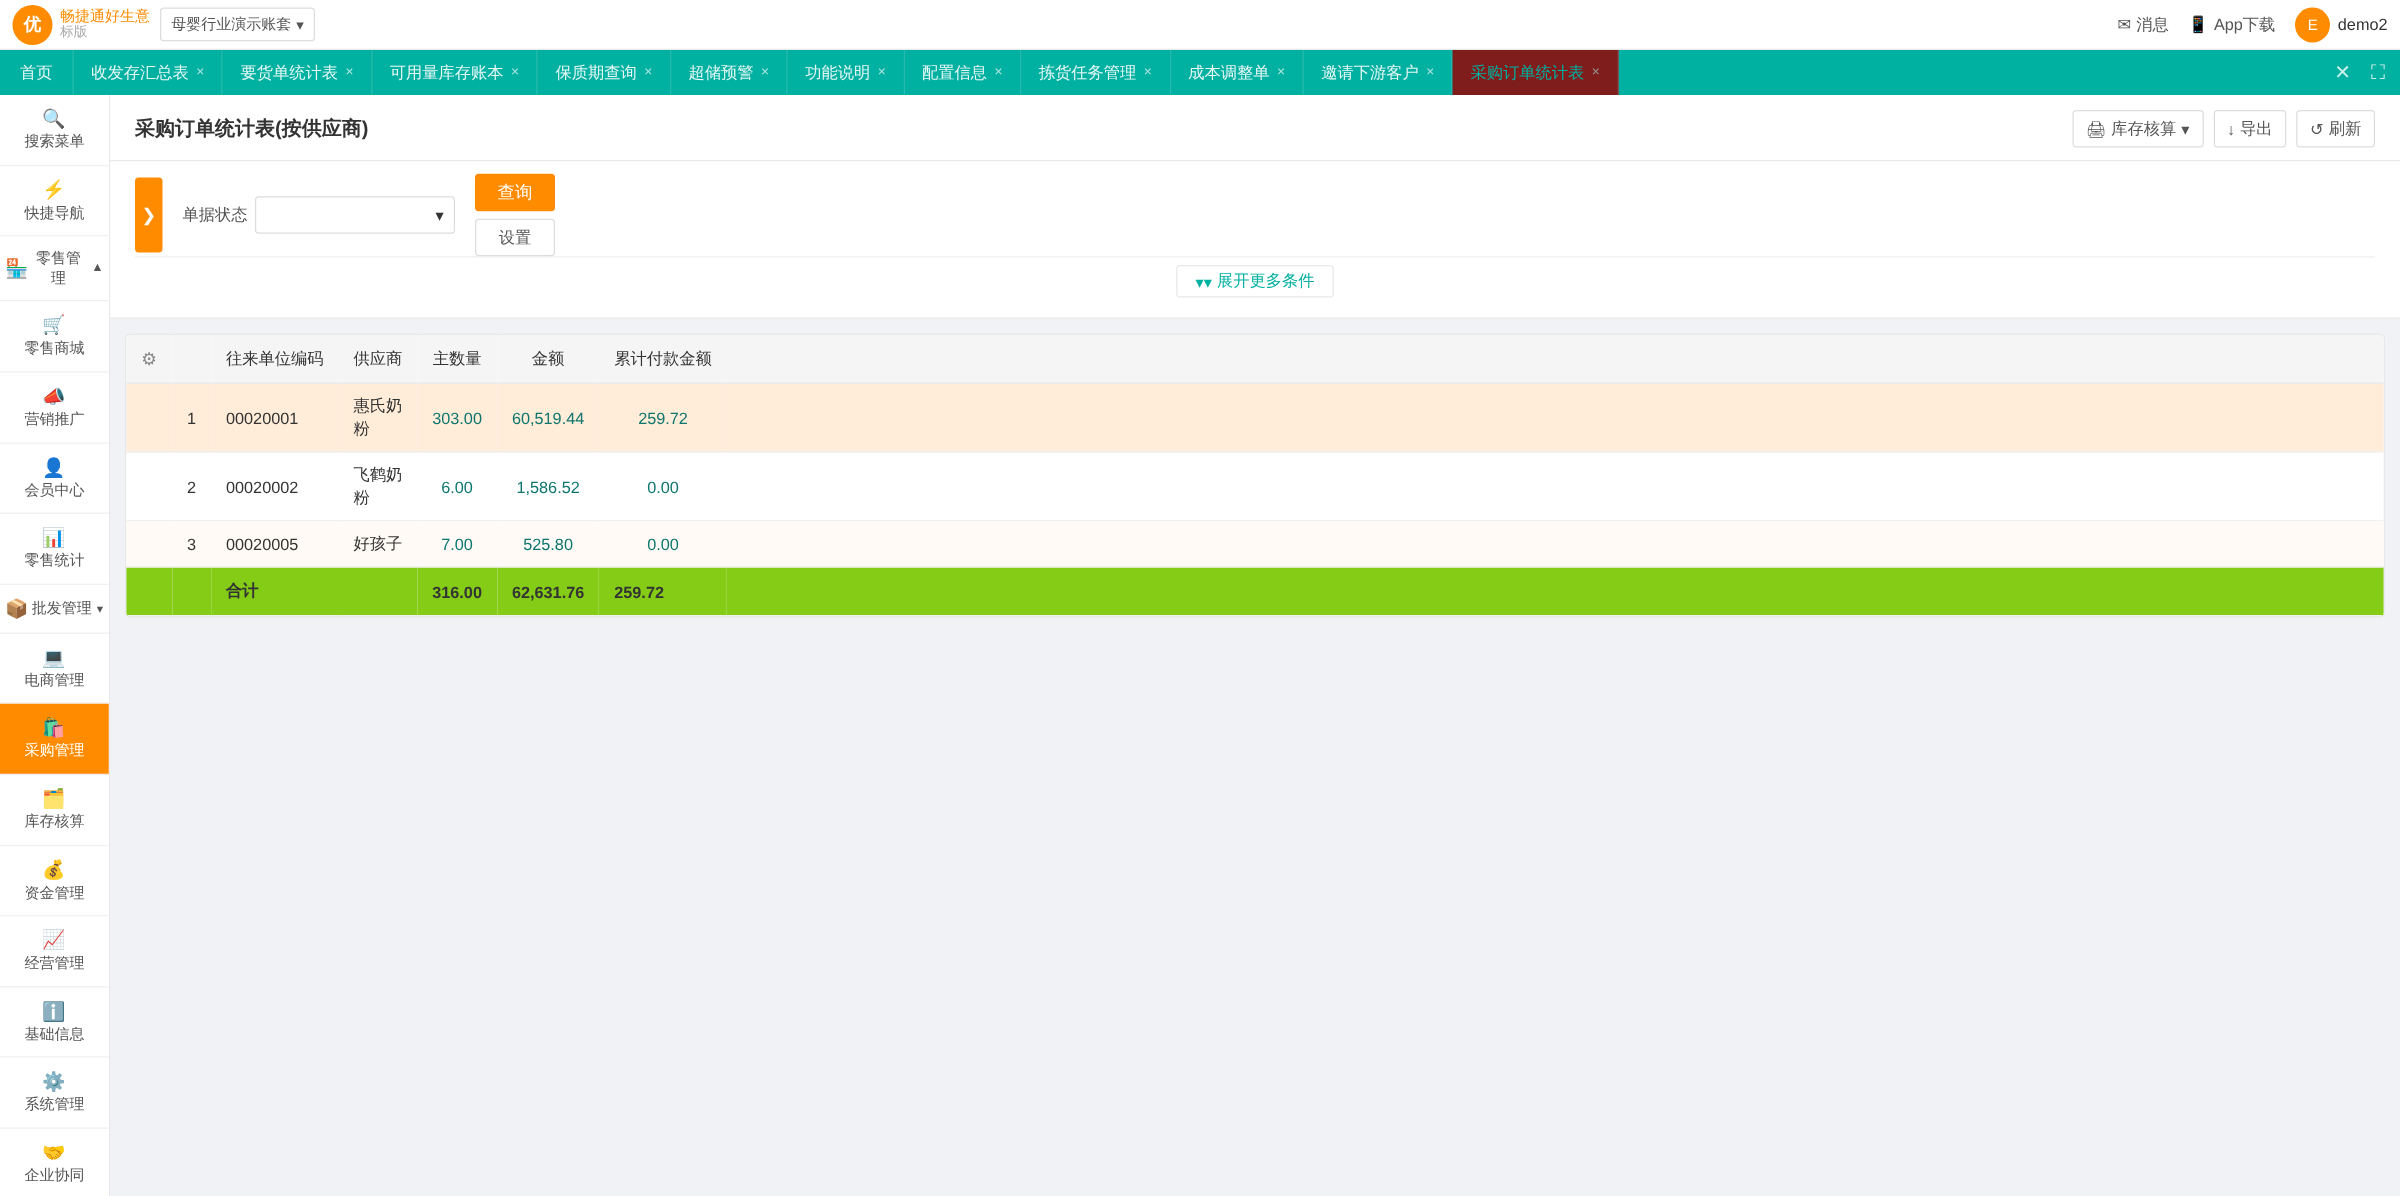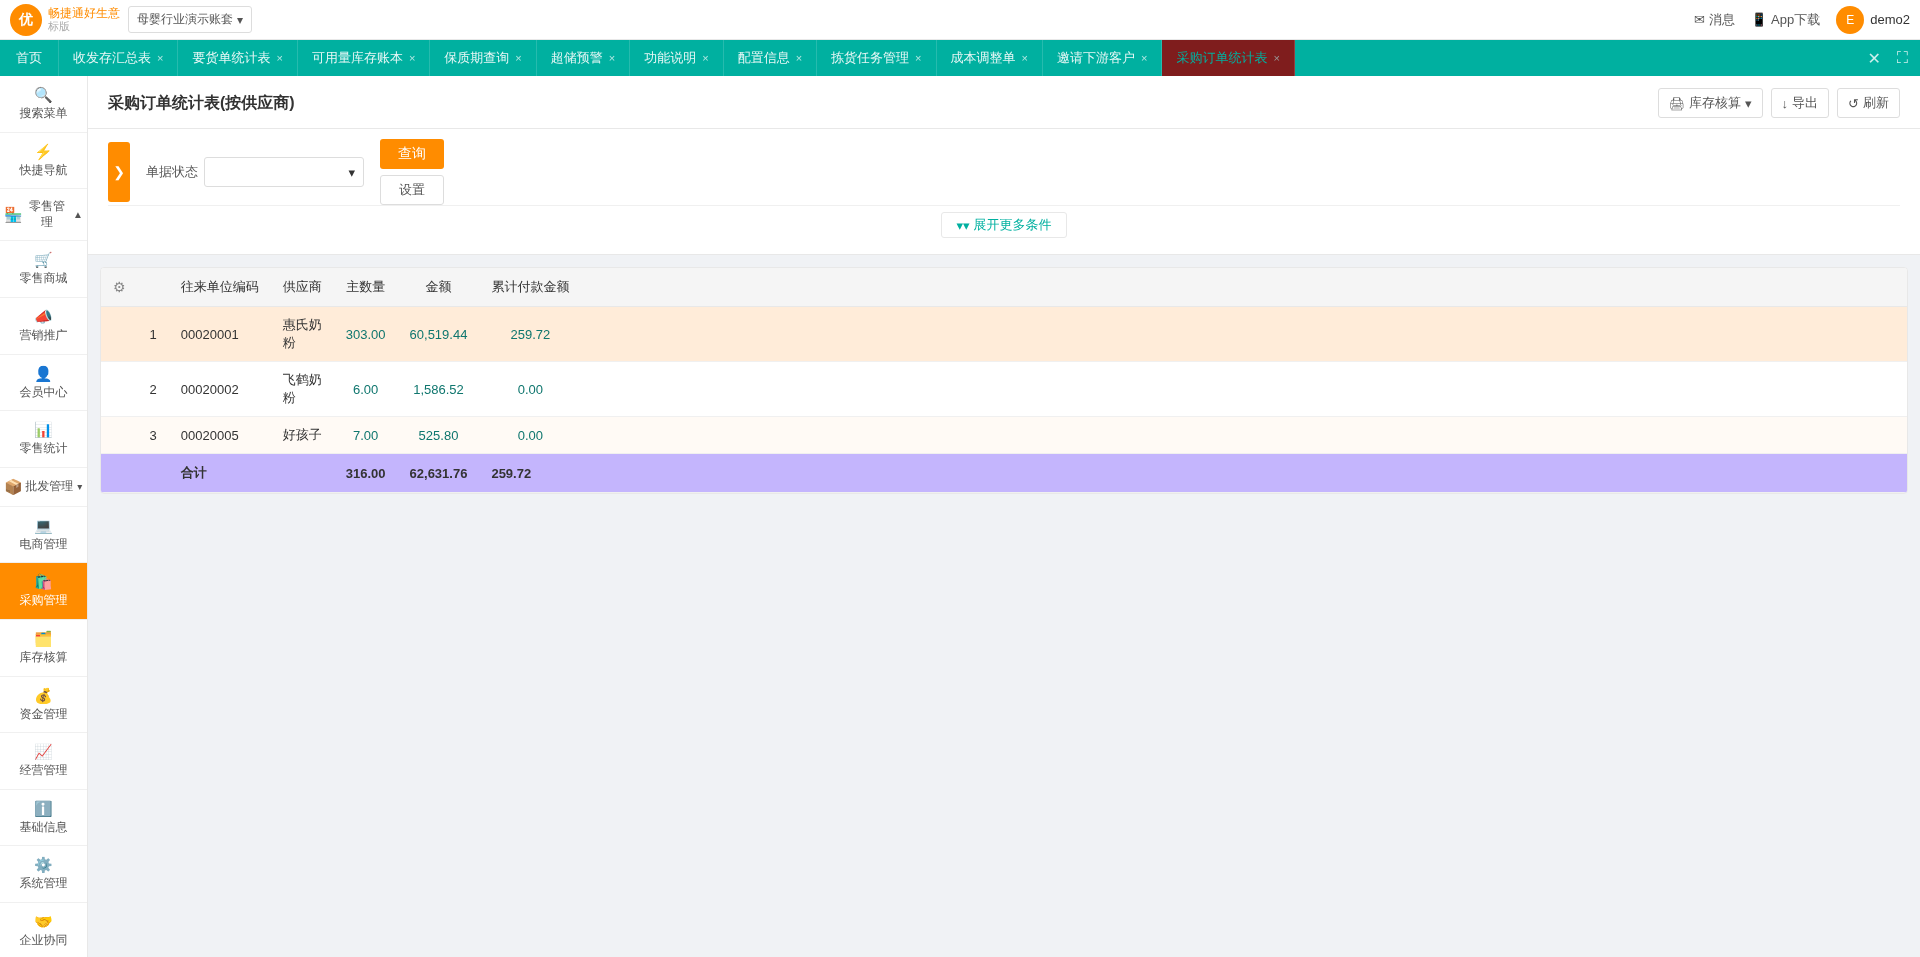--- a/index.html
+++ b/index.html
@@ -66,21 +66,21 @@
     
     .table-container { background: #fff; margin: 12px; border-radius: 4px; overflow: hidden; border: 1px solid #e8e8e8; }
     .data-table { width: 100%; border-collapse: collapse; }
     .data-table thead tr { background: #f5f5f5; }
     .data-table th { padding: 10px 12px; text-align: center; font-size: 13px; font-weight: 500; color: #333; border-bottom: 1px solid #e8e8e8; white-space: nowrap; }
     .data-table th.left { text-align: left; }
     .data-table td { padding: 9px 12px; text-align: center; font-size: 13px; color: #333; border-bottom: 1px solid #f0f0f0; }
     .data-table td.left { text-align: left; }
     .data-table tbody tr:nth-child(odd) { background: #fffaf5; }
     .data-table tbody tr.selected { background: #ffecd9; }
-    .data-table tfoot tr { background: #c4b5fd; padding-left: 12px; }
+    .data-table tfoot tr { background: #84cc16; padding-left: 12px; }
     .data-table tfoot td { padding: 10px 12px; font-weight: bold; font-size: 13px; border-top: 1px solid #e8e8e8; text-align: left; }
     .num-link { color: #0f766e; cursor: pointer; }
     .th-settings { width: 36px; }
     .settings-icon { font-size: 14px; color: #888; cursor: pointer; }
     .col-index { color: #888; font-size: 13px; }
 
     
     .btn-query { background: #ff8c00; color: #fff; border: none; border-radius: 3px; padding: 6px 18px; font-size: 14px; cursor: pointer; white-space: nowrap; }
     .btn-settings { background: #fff; color: #555; border: 1px solid #ddd; border-radius: 3px; padding: 5px 12px; font-size: 13px; cursor: pointer; display: block; }
 

